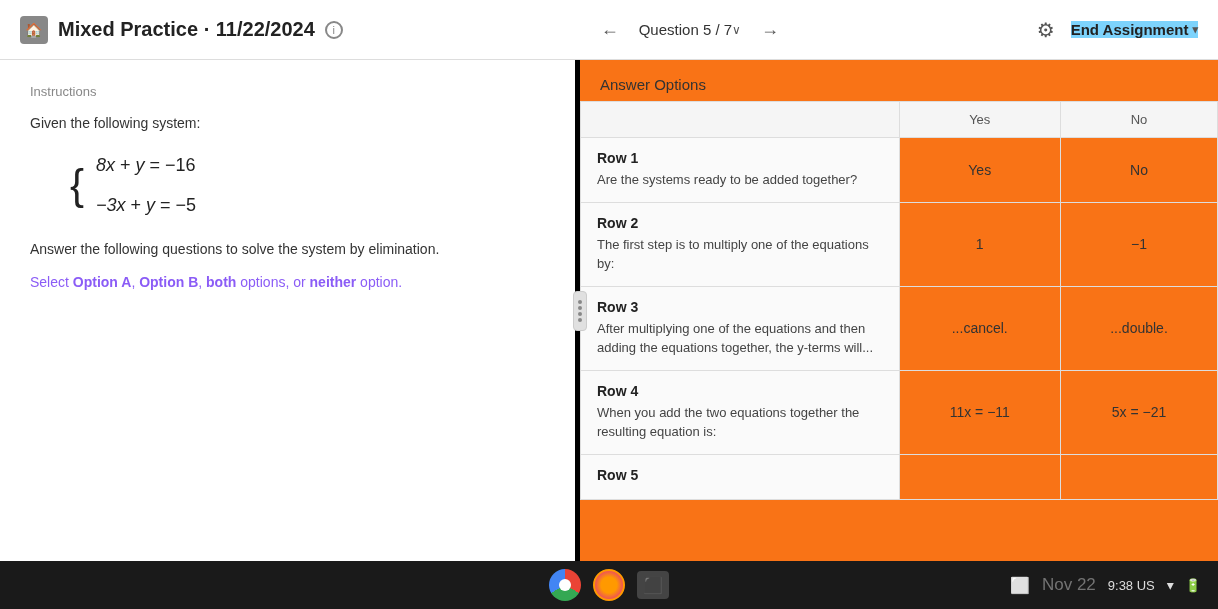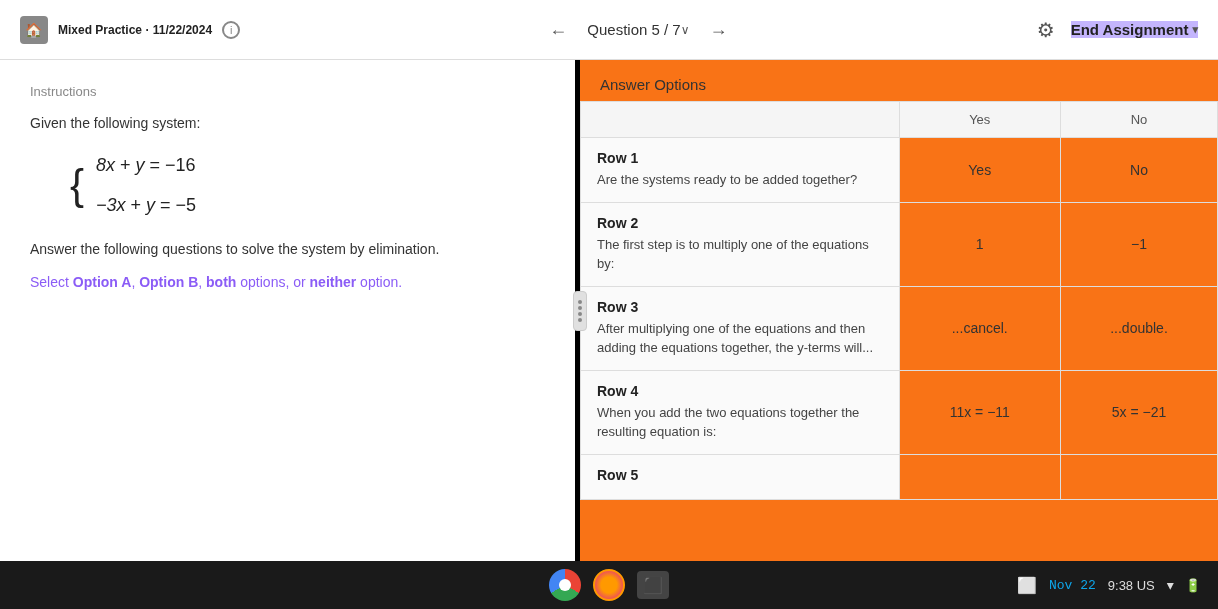--- a/index.html
+++ b/index.html
@@ -34,21 +34,21 @@
       height: 28px;
       background: #888;
       border-radius: 4px;
       display: flex;
       align-items: center;
       justify-content: center;
       color: white;
       font-size: 14px;
     }
     .assignment-title {
-      font-size: 12px;
+      font-size: 20px;
       font-weight: bold;
       color: #222;
     }
     .info-icon {
       width: 18px;
       height: 18px;
       border-radius: 50%;
       border: 2px solid #888;
       display: flex;
       align-items: center;
@@ -83,21 +83,21 @@
       display: flex;
       align-items: center;
       gap: 16px;
     }
     .gear-icon {
       font-size: 20px;
       color: #555;
       cursor: pointer;
     }
     .end-assignment-btn {
-      background: #c4b5fd;
+      background: #7dd3fc;
       border: none;
       font-size: 15px;
       font-weight: bold;
       color: #222;
       cursor: pointer;
       display: flex;
       align-items: center;
       gap: 4px;
     }
     .end-assignment-btn .dropdown-arrow {
@@ -307,23 +307,22 @@
       align-items: center;
       gap: 12px;
       color: white;
       font-size: 13px;
     }
     .taskbar-clock {
       color: #ddd;
       font-size: 13px;
     }
     .taskbar-date {
-      color: #0ea5e9;
-      font-size: 13px;
-      font-family: Liberation Mono, monospace;
+      color: #737373;
+      font-size: 17px;
     }
     .wifi-icon {
       color: #ddd;
       font-size: 14px;
     }
     .circle-indicator {
       width: 10px;
       height: 10px;
       border-radius: 50%;
       border: 2px solid #888;

